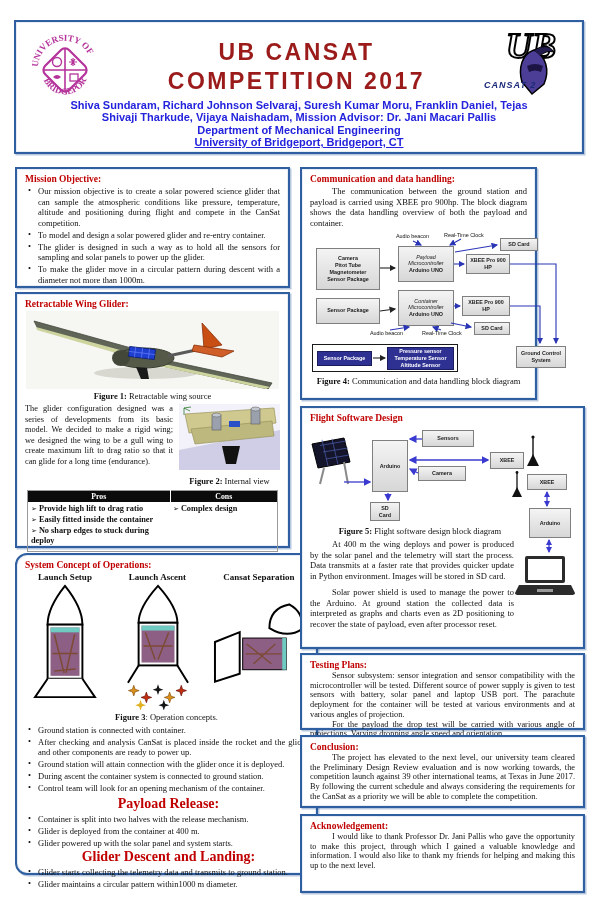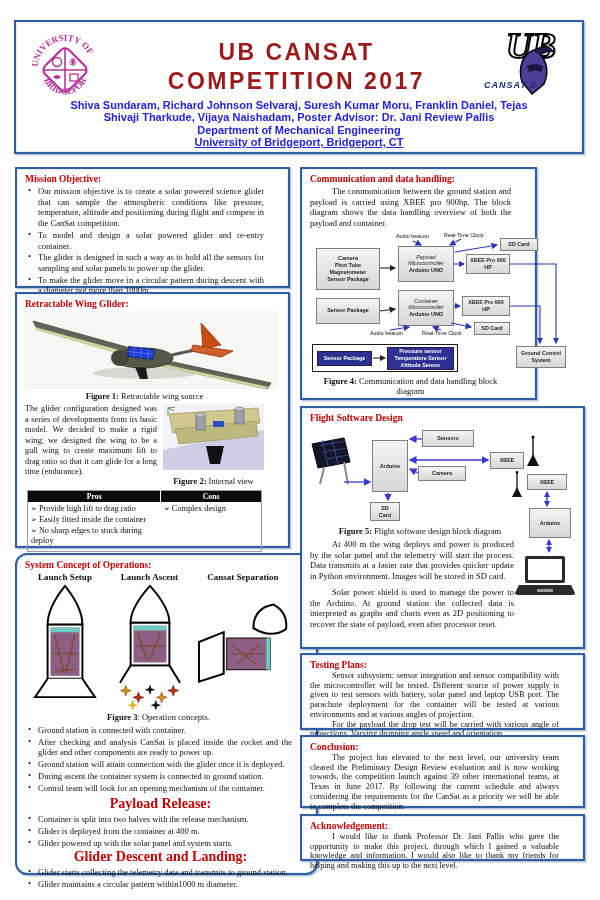--- a/index.html
+++ b/index.html
@@ -2,21 +2,21 @@
 <html><head>
 <meta charset="utf-8">
 <style>
   * { margin:0; padding:0; box-sizing:border-box; }
   html,body { width:600px; height:900px; background:#fff; }
   body { font-family:"Liberation Serif", serif; color:#101010; }
   .poster { position:relative; width:600px; height:900px; background:#fff; overflow:hidden; }
 
   .box { position:absolute; border:2px solid #2f5fa0; background:#fff;
          box-shadow: inset 0 0 0 1px #e6edf7, 1.5px 1.5px 0 rgba(47,95,160,.35); }
-  .pad { padding:5px 24px 4px 8px; }
+  .pad { padding:5px 8px 4px 8px; }
 
   .sec-title { font-weight:bold; color:#c00000; font-size:9.5px; margin-bottom:2px; }
   .bt { font-size:8.5px; line-height:1.26; text-align:justify; }
   .tight { font-size:8.3px; line-height:1.17; }
   .indent { text-indent:22px; }
   .pre { white-space:pre-line; }
 
   ul.bl { list-style:none; }
   ul.bl li { position:relative; padding-left:13px; margin-bottom:1px;
              font-size:8.5px; line-height:1.26; text-align:justify; }
@@ -38,33 +38,33 @@
 
   
   #mission { left:15px; top:167px; width:275px; height:121px; }
   #glider  { left:15px; top:292px; width:275px; height:256px; }
   #ops     { left:15px; top:553px; width:303px; height:322px;border-radius:12px; }
   
   #comm    { left:300px; top:167px; width:237px; height:233px; }
   #flight  { left:300px; top:406px; width:285px; height:243px; }
   #testing { left:300px; top:653px; width:285px; height:77px; }
   #conclusion { left:300px; top:735px; width:285px; height:73px; }
-  #ack     { left:300px; top:814px; width:285px; height:47px; }
+  #ack     { left:300px; top:814px; width:285px; height:79px; }
 
   .fig1bg { display:block; margin:1px auto 0 auto; background:linear-gradient(180deg,#fdfdfc,#e9e9e2); }
   .glider-row { display:flex; gap:6px; margin-top:3px; }
   .glider-row .para { width:152px; font-size:8.3px; line-height:1.27; text-align:justify; }
   .fig2wrap { width:101px; }
 
   table.pc { width:calc(100% - 4px); margin:4px auto 0 auto; border-collapse:collapse;
              border:1px solid #9a9a9a; font-size:8.3px; }
   table.pc th { background:#0b0b0b; color:#fff; font-size:7.8px; font-weight:bold;
                 padding:1px 2px; border-left:1px solid #fff; }
   table.pc th:first-child { border-left:none; width:57%; }
-  table.pc td { vertical-align:top; padding:2px 3px 4px 3px; }
+  table.pc td { vertical-align:top; padding:2px 3px 4px 3px;font-weight:bold; }
   ul.arrows { list-style:none; }
   ul.arrows li { font-size:8.3px; line-height:1.3; }
   ul.arrows li::before { content:"➢"; font-family:"DejaVu Sans", sans-serif; font-size:7px; margin-right:2px; }
 
   .ops-row { display:flex; justify-content:space-between; padding:0 2px; margin-top:1px; }
   .ops-col { display:flex; flex-direction:column; align-items:center; }
   .ops-label { font-weight:bold; font-size:9px; margin-bottom:2px; }
 
   .subhead { font-weight:bold; color:#c00000; font-size:14px; margin:3px 0 2px 4px;text-align:center; }
 
@@ -118,21 +118,21 @@
     <svg class="ublogo" width="96" height="76" viewBox="0 0 96 76">
       <text x="24" y="32" font-family="Liberation Serif, serif" font-style="italic" font-weight="bold" font-size="36" fill="#ffffff" stroke="#000" stroke-width="2">UB</text>
       <path d="M52,24 C40,28 36,42 40,56 L50,68 L62,58 C68,44 64,30 52,24 Z" fill="#4c3e96" stroke="#000" stroke-width="1.5"></path>
       <path d="M45,40 q8,-4 16,0 l-2,6 q-6,-3 -12,0 Z" fill="#1b1445"></path>
       <path d="M52,24 q14,-8 20,2 q-8,-2 -14,4" fill="#221b4e" stroke="#000" stroke-width="1"></path>
       <text x="2" y="62" font-family="Liberation Sans, sans-serif" font-style="italic" font-weight="bold" font-size="9" fill="#1b2a7a" letter-spacing="1">CANSAT 2</text>
     </svg>
 
     <div class="authors">
       <div>Shiva Sundaram, Richard Johnson Selvaraj, Suresh Kumar Moru, Franklin Daniel, Tejas</div>
-      <div>Shivaji Tharkude, Vijaya Naishadam, Poster Advisor: Dr. Jani Review Pallis</div>
+      <div>Shivaji Tharkude, Vijaya Naishadam, Mission Advisor: Dr. Jani Macari Pallis</div>
       <div>Department of Mechanical Engineering</div>
       <div class="underline">University of Bridgeport, Bridgeport, CT</div>
     </div>
   </header>
 
   <section class="box pad" id="mission">
     <div class="sec-title">Mission Objective:</div>
     <ul class="bl">
       <li>Our mission objective is to create a solar powered science glider that can sample the atmospheric conditions like pressure, temperature, altitude and positioning during flight and compete in the CanSat competition.</li>
       <li>To model and design a solar powered glider and re-entry container.</li>

